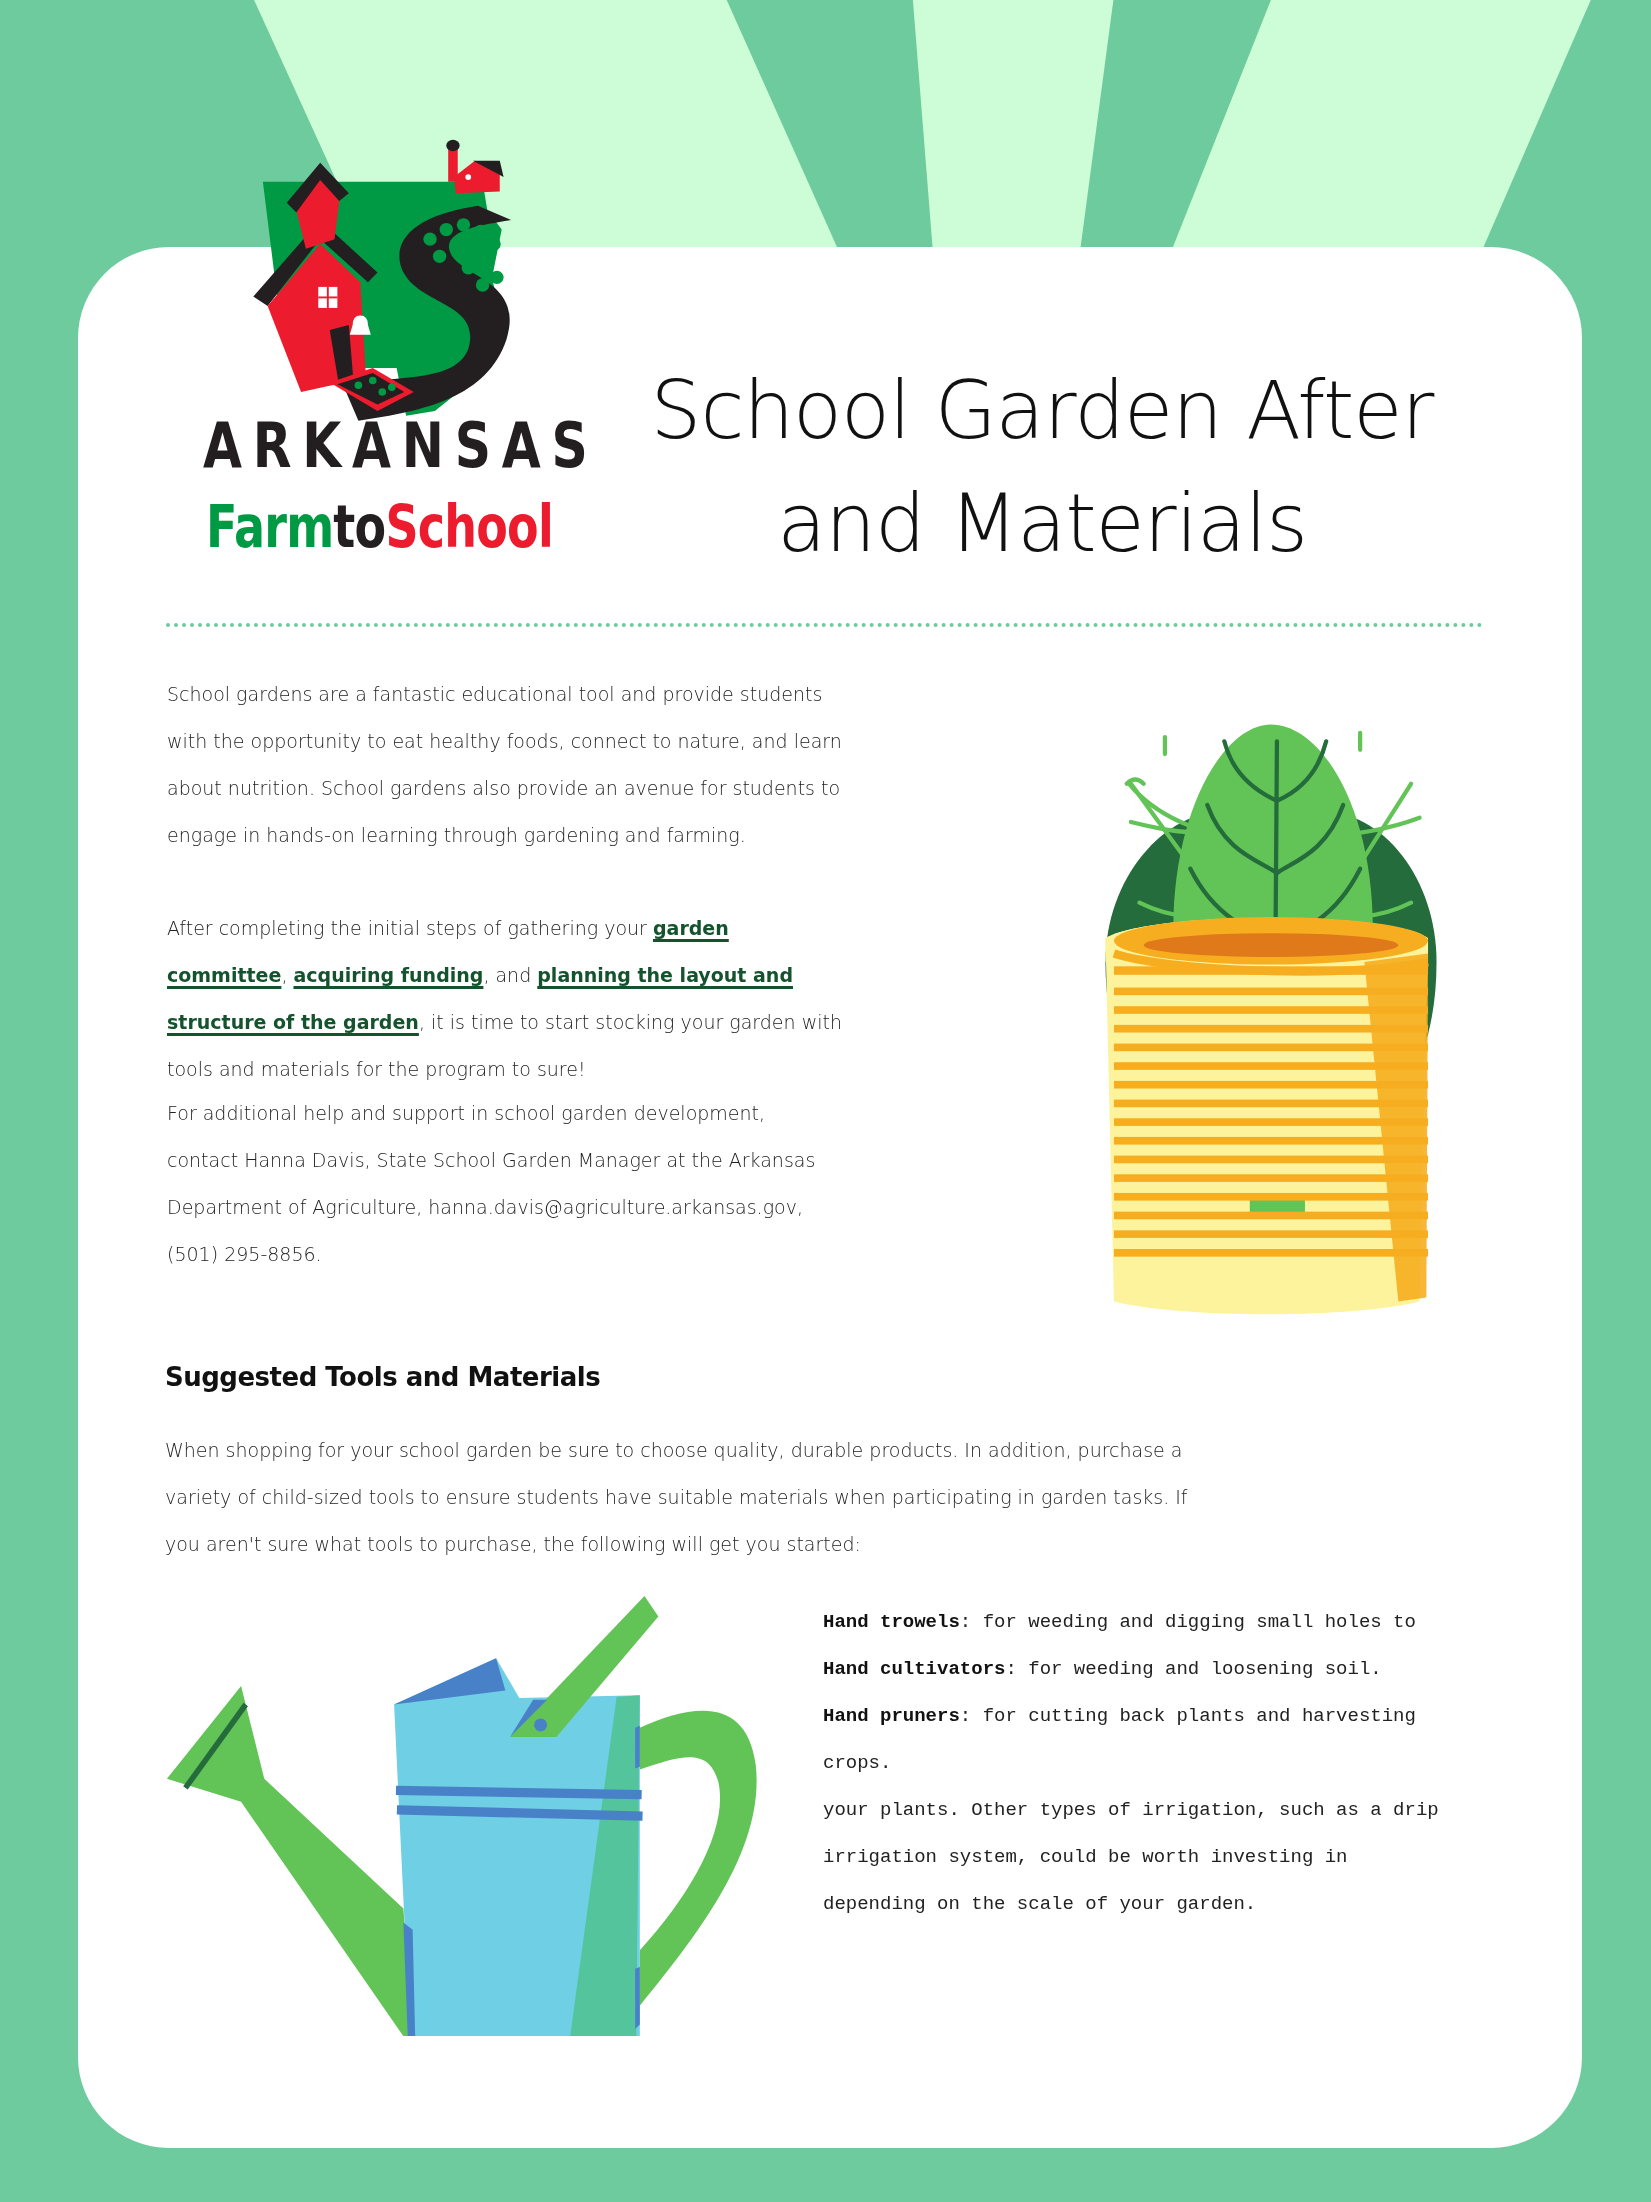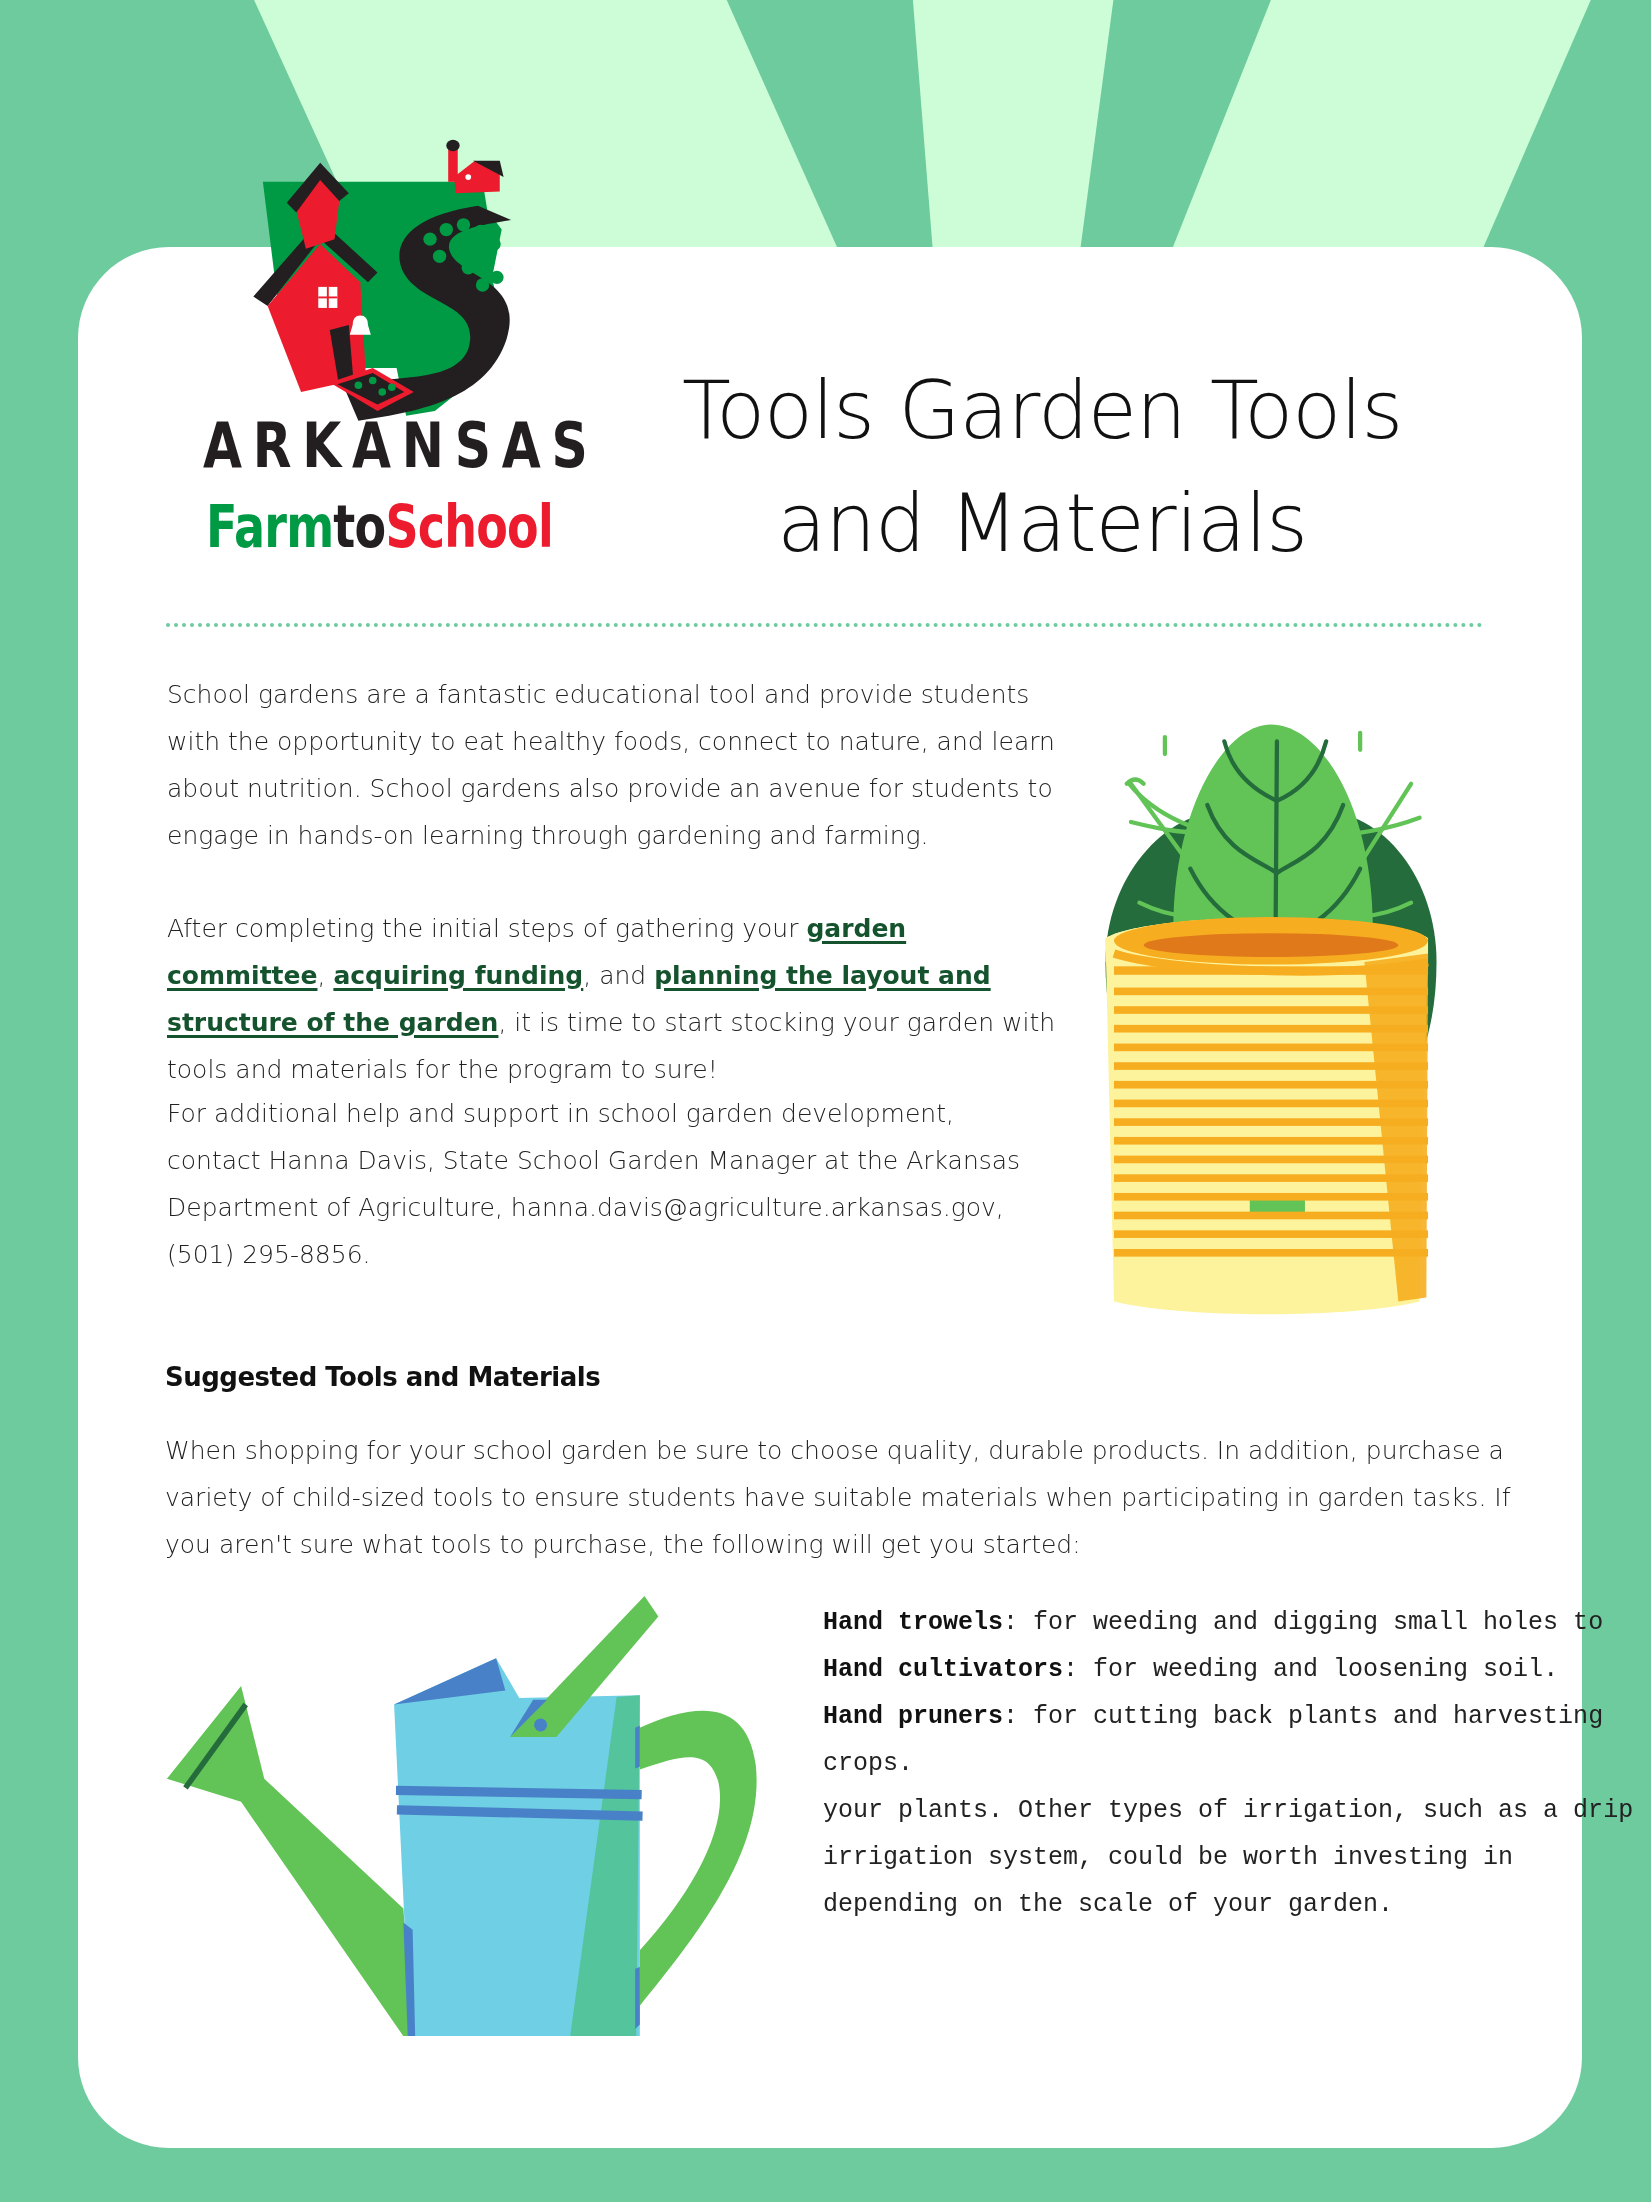--- a/index.html
+++ b/index.html
@@ -5,21 +5,21 @@
   html, body { margin:0; padding:0; }
   body { width:1652px; height:2202px; position:relative; overflow:hidden; background:#6dcb9e; font-family:"Liberation Sans", "DejaVu Sans", sans-serif; }
   .bg-rays { position:absolute; left:0; top:0; width:1652px; height:401px; }
   .card { position:absolute; left:78px; top:247px; width:1504px; height:1901px; background:#ffffff; border-radius:91px; }
   .logo { position:absolute; left:196px; top:134px; width:363px; height:430px; }
   .logo-word { position:absolute; left:203px; top:409px; width:354px; text-align:center; font-family:"DejaVu Sans", sans-serif; font-weight:bold; font-size:63px; letter-spacing:13.4px; color:#231f20; transform:scaleX(0.8); transform-origin:left top; white-space:nowrap; }
   .logo-f2s { position:absolute; left:206px; top:492px; font-family:"DejaVu Sans", sans-serif; font-weight:bold; font-size:59px; white-space:nowrap; transform:scaleX(0.78); transform-origin:left top; letter-spacing:-1px; }
   .f2s-farm { color:#009a44; } .f2s-to { color:#231f20; } .f2s-school { color:#ec1c2e; }
   .title { position:absolute; left:612px; top:354px; width:860px; text-align:center; font-family:"DejaVu Sans", sans-serif; font-weight:200; font-size:80px; line-height:113px; color:#111; letter-spacing:-1px; }
   .divider { position:absolute; left:166px; top:623px; width:1317px; height:0; border-top:4.8px dotted #6dcb9e; }
-  .body-text { font-family:"DejaVu Sans", sans-serif; font-size:25px; line-height:47px; color:#222; font-weight:300; }
+  .body-text { font-family:"DejaVu Sans", sans-serif; font-size:19px; line-height:47px; color:#222; font-weight:300; }
   .p1 { position:absolute; left:167px; top:671px; width:879px; }
   .p2 { position:absolute; left:167px; top:905px; width:879px; }
   .p3 { position:absolute; left:167px; top:1090px; width:879px; }
   .p1 span, .p2 span, .p3 span { display:block; white-space:nowrap; }
   a.link { color:#14532d; font-weight:bold; text-decoration:underline; text-decoration-thickness:2.9px; text-underline-offset:3.8px; }
   .h2 { position:absolute; left:165px; top:1362px; font-family:"DejaVu Sans", sans-serif; font-weight:bold; font-size:26px; color:#111; letter-spacing:-0.5px; }
   .p4 { position:absolute; left:165px; top:1427px; width:1338px; }
   .p4 span { display:block; white-space:nowrap; }
   .tools { position:absolute; left:823px; top:1599px; width:669px;font-family:Liberation Mono, monospace; }
   .tools .line { display:block; white-space:nowrap; }
@@ -80,21 +80,21 @@
   <rect x="264" y="12" width="10" height="38" fill="#ec1c2e"></rect>
   <ellipse cx="269" cy="12" rx="7" ry="6" fill="#231f20"></ellipse>
   <polygon points="270,45 292,28 318,42 318,60 272,62" fill="#ec1c2e"></polygon>
   <polygon points="290,28 318,28 322,45" fill="#231f20"></polygon>
   <circle cx="285" cy="45" r="3" fill="#fff"></circle>
 </svg>
 <div class="logo-word">ARKANSAS</div>
 <div class="logo-f2s"><span class="f2s-farm">Farm</span><span class="f2s-to">to</span><span class="f2s-school">School</span></div>
 
 <div class="title">
-  <div>Tools Garden Tools</div>
+  <div>School Garden After</div>
   <div>and Materials</div>
 </div>
 
 <div class="divider"></div>
 
 <div class="p1 body-text">
   <span>School gardens are a fantastic educational tool and provide students</span>
   <span>with the opportunity to eat healthy foods, connect to nature, and learn</span>
   <span>about nutrition. School gardens also provide an avenue for students to</span>
   <span>engage in hands-on learning through gardening and farming.</span>

